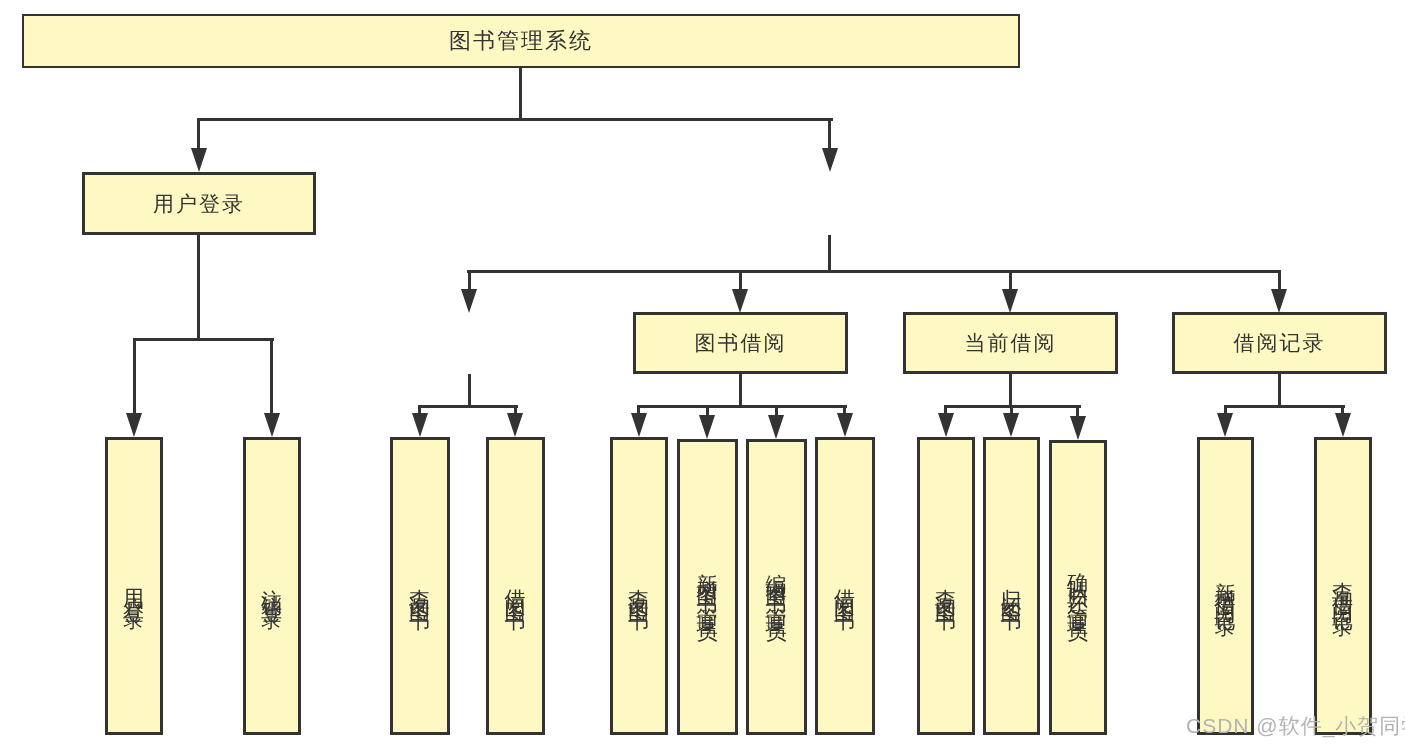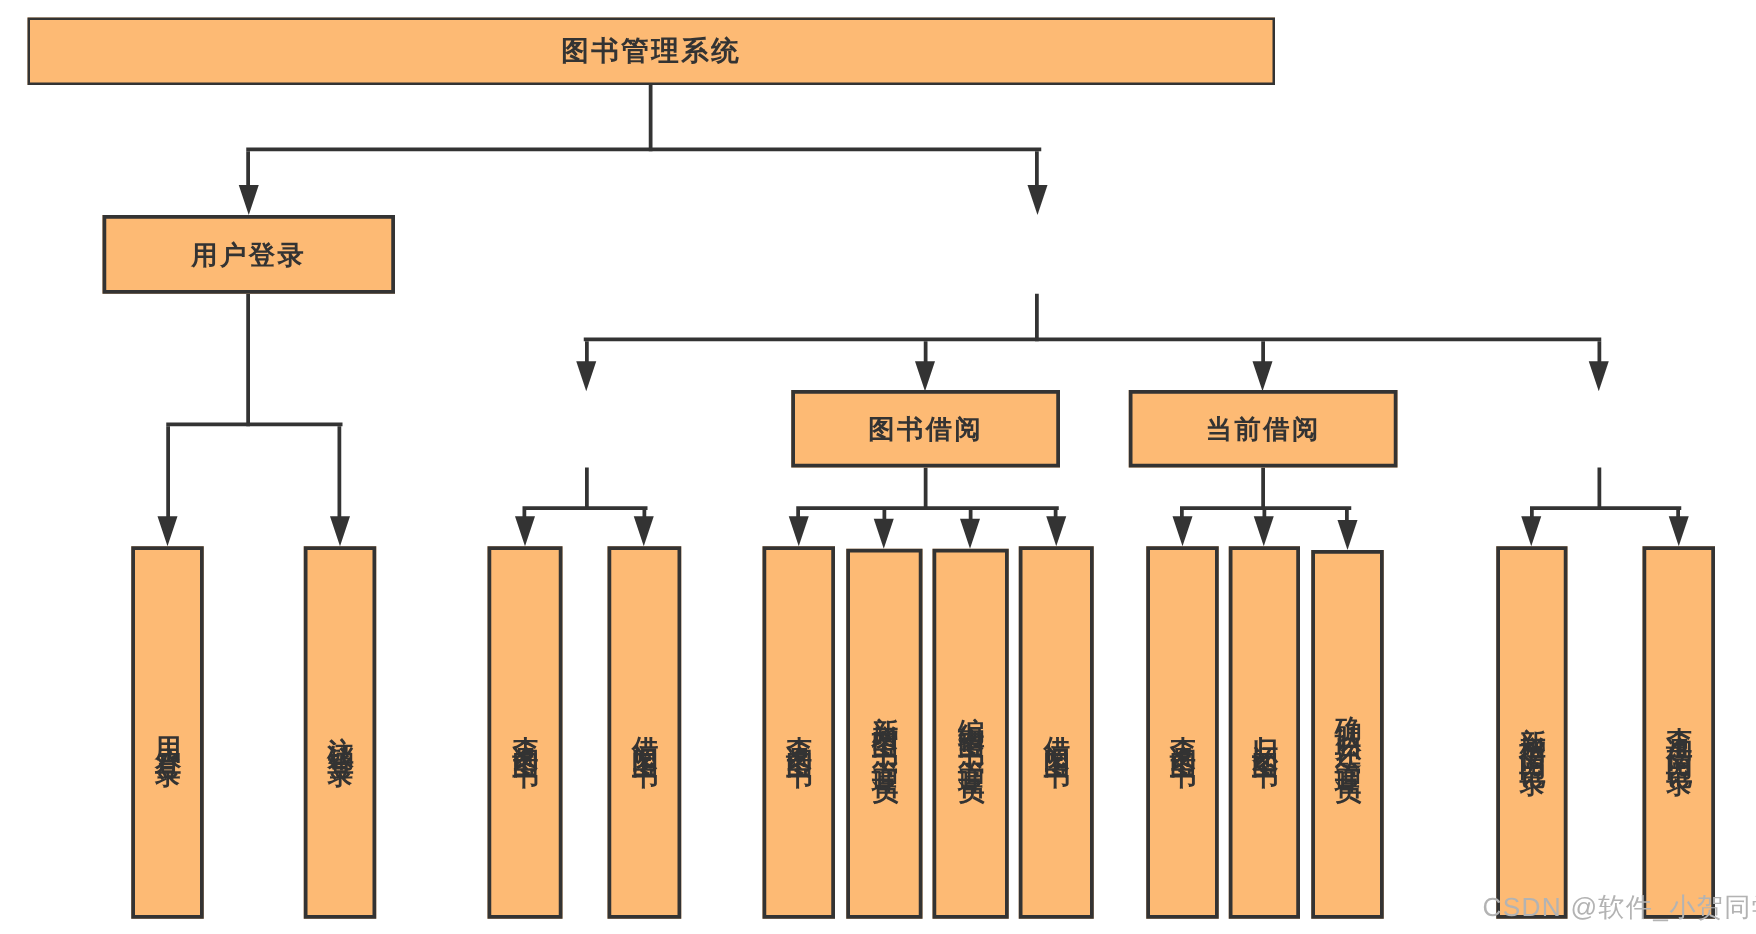--- a/index.html
+++ b/index.html
@@ -8,27 +8,26 @@
     position:relative;
     width:1405px;height:747px;
     background:var(--background,#fff);
     font-family:"Liberation Sans",sans-serif;
     color:var(--text,#333);
     overflow:hidden;
   }
   .box{
     position:absolute;
     border:3px solid var(--box_border,#333);
-    background:#fdba74;
+    background:#fef9c3;
     box-sizing:border-box;
     display:flex;align-items:center;justify-content:center;
     font-size:21px;
     letter-spacing:2px;
     white-space:nowrap;
-    font-weight:bold;
   }
   .box.top{border-width:2px;font-size:22px;}
   .box.v{
     writing-mode:vertical-rl;
     text-orientation:mixed;
     letter-spacing:7px;
     white-space:normal;
     line-height:1;
   }
   .vline,.hline{position:absolute;background:var(--line,#333);}
@@ -111,20 +110,21 @@
   <div class="arrow" style="left:1217px;top:413px"></div>
   <div class="vline" style="left:1341px;top:408px;width:3px;height:8px"></div>
   <div class="arrow" style="left:1335px;top:413px"></div>
 
   <div class="box top" style="left:22px;top:14px;width:998px;height:54px">图书管理系统</div>
 
   <div class="box" style="left:82px;top:172px;width:234px;height:63px">用户登录</div>
 
   <div class="box" style="left:903px;top:312px;width:215px;height:62px">当前借阅</div>
   <div class="box" style="left:633px;top:312px;width:215px;height:62px">图书借阅</div>
+  <div class="box" style="left:1172px;top:312px;width:215px;height:62px">借阅记录</div>
 
   <div class="box v" style="left:105px;top:437px;width:58px;height:298px">用户登录</div>
   <div class="box v" style="left:243px;top:437px;width:58px;height:298px">注销登录</div>
 
   <div class="box v" style="left:390px;top:437px;width:60px;height:298px">查询图书</div>
   <div class="box v" style="left:486px;top:437px;width:59px;height:298px">借阅图书</div>
 
   <div class="box v" style="left:610px;top:437px;width:58px;height:298px">查询图书</div>
   <div class="box v" style="left:677px;top:439px;width:61px;height:296px">新增图书（管理员）</div>
   <div class="box v" style="left:746px;top:439px;width:61px;height:296px">编辑图书（管理员）</div>

